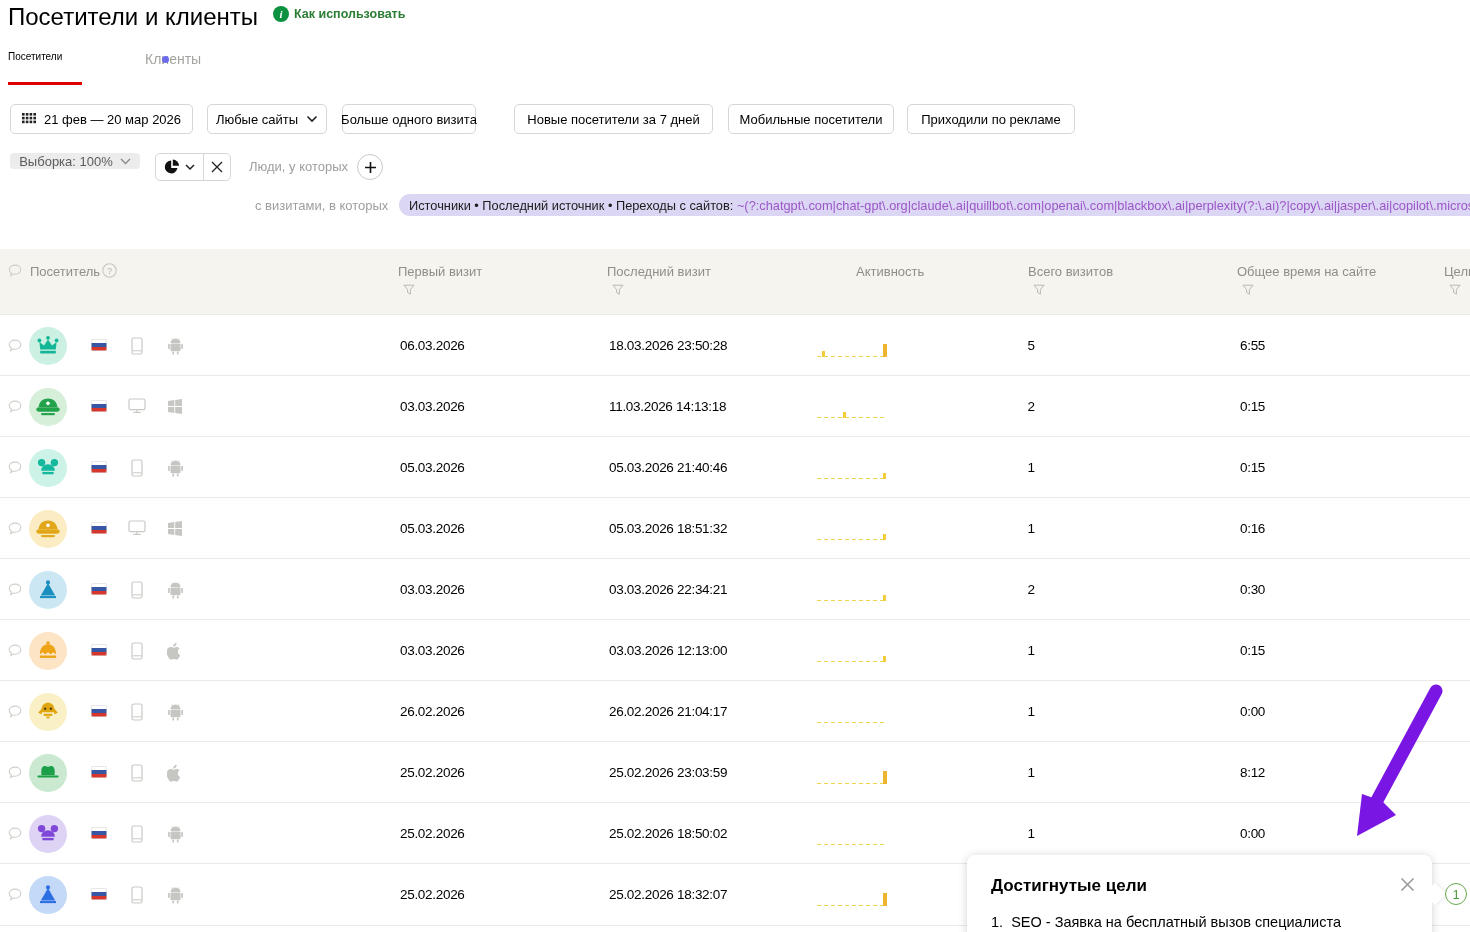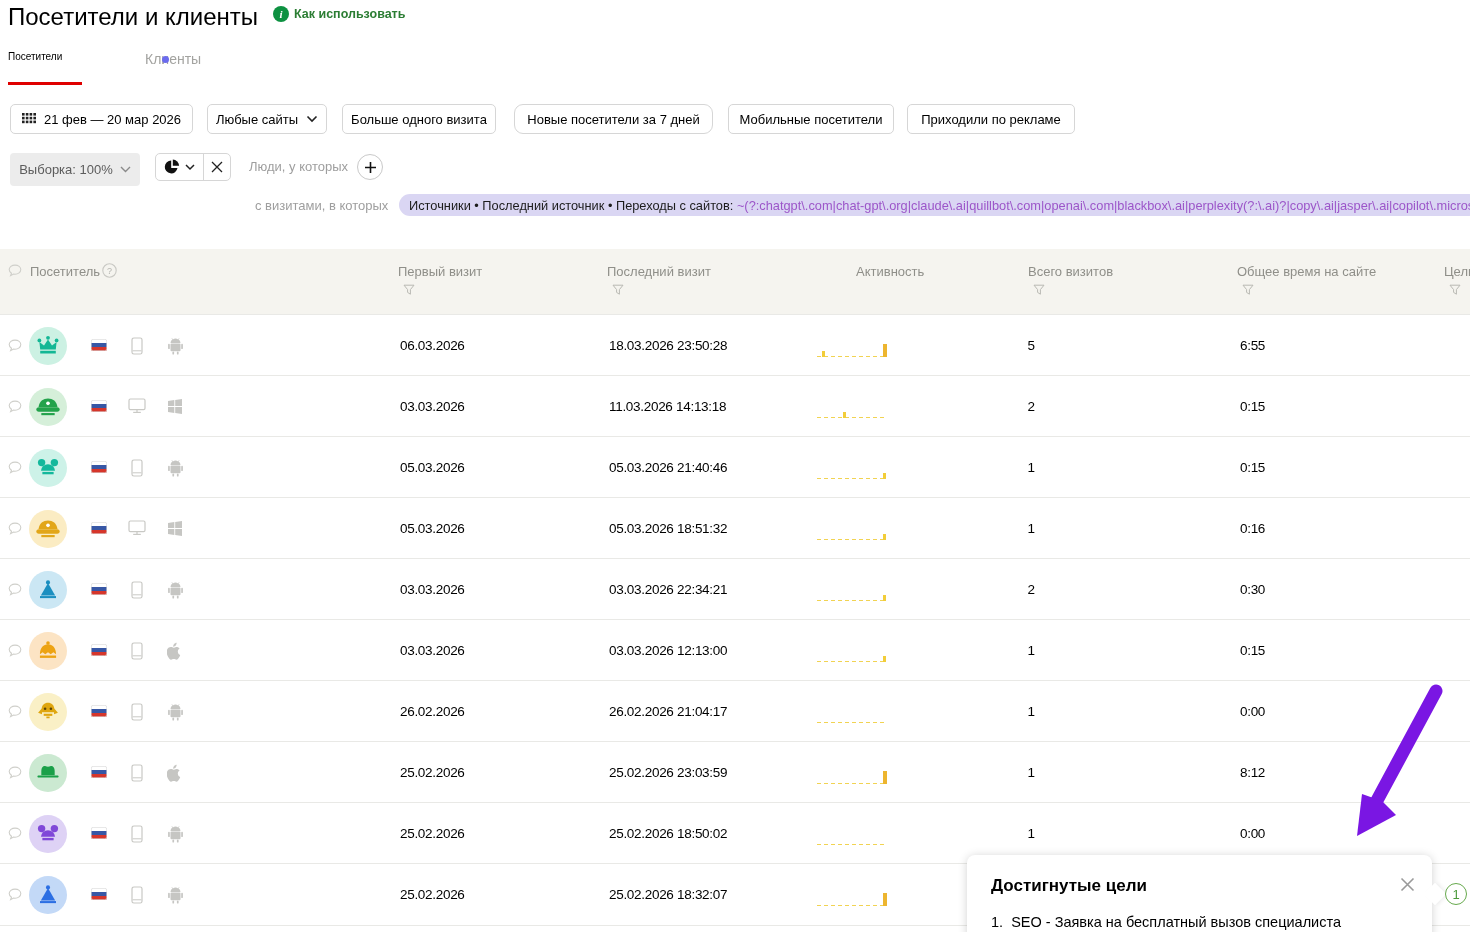--- a/index.html
+++ b/index.html
@@ -45,26 +45,26 @@
         <rect x="11.4" y="7.6" width="2.6" height="2.6"></rect>
         <rect x="7.6" y="7.6" width="2.6" height="2.6"></rect>
 </g>
     </svg>
 <span>21 фев — 20 мар 2026</span>
   </div>
 <div class="btn" style="left:207px;top:104px;width:120px;">Любые сайты
 <svg width="12" height="8" viewBox="0 0 12 8">
       <polyline points="1.5,1.5 6,6 10.5,1.5" fill="none" stroke="#222" stroke-width="1.6"></polyline>
     </svg></div>
-<div class="btn" style="left:342px;top:104px;width:154px;">Больше одного визита</div>
-<div class="btn" style="left:514px;top:104px;width:199px;border-radius:9px;">Новые посетители за 7 дней</div>
+<div class="btn" style="left:342px;top:104px;width:134px;">Больше одного визита</div>
+<div class="btn" style="left:514px;top:104px;width:199px;">Новые посетители за 7 дней</div>
 <div class="btn" style="left:728px;top:104px;width:166px;">Мобильные посетители</div>
 <div class="btn" style="left:907px;top:104px;width:168px;">Приходили по рекламе</div>
 
-<div class="abs" style="left:10px;top:153px;width:130px;height:33px;background:#ececec;border-radius:4px;
+<div class="abs" style="left:10px;top:153px;width:130px;height:16px;background:#ececec;border-radius:4px;
  display:flex;align-items:center;justify-content:center;font-size:13px;color:#5c5c5c;gap:7px;">Выборка: 100%
 <svg width="11" height="7" viewBox="0 0 11 7">
       <polyline points="1,1 5.5,5.5 10,1" fill="none" stroke="#8a8a8a" stroke-width="1.4"></polyline>
     </svg></div>
 <div class="abs" style="left:155px;top:153px;width:76px;height:28px;border:1px solid #d6d6d6;border-radius:5px;display:flex;">
   <div style="flex:0 0 48px;display:flex;align-items:center;justify-content:center;gap:5px;border-right:1px solid #d6d6d6;">
     <svg width="16" height="16" viewBox="0 0 16 16">
         <path d="M7.2 1.6a6.4 6.4 0 1 0 6.3 7.5H7.2z" fill="#111"></path>
         <path d="M8.8 0.6a6.4 6.4 0 0 1 6.3 6.2H8.8z" fill="#111"></path>
       </svg>

